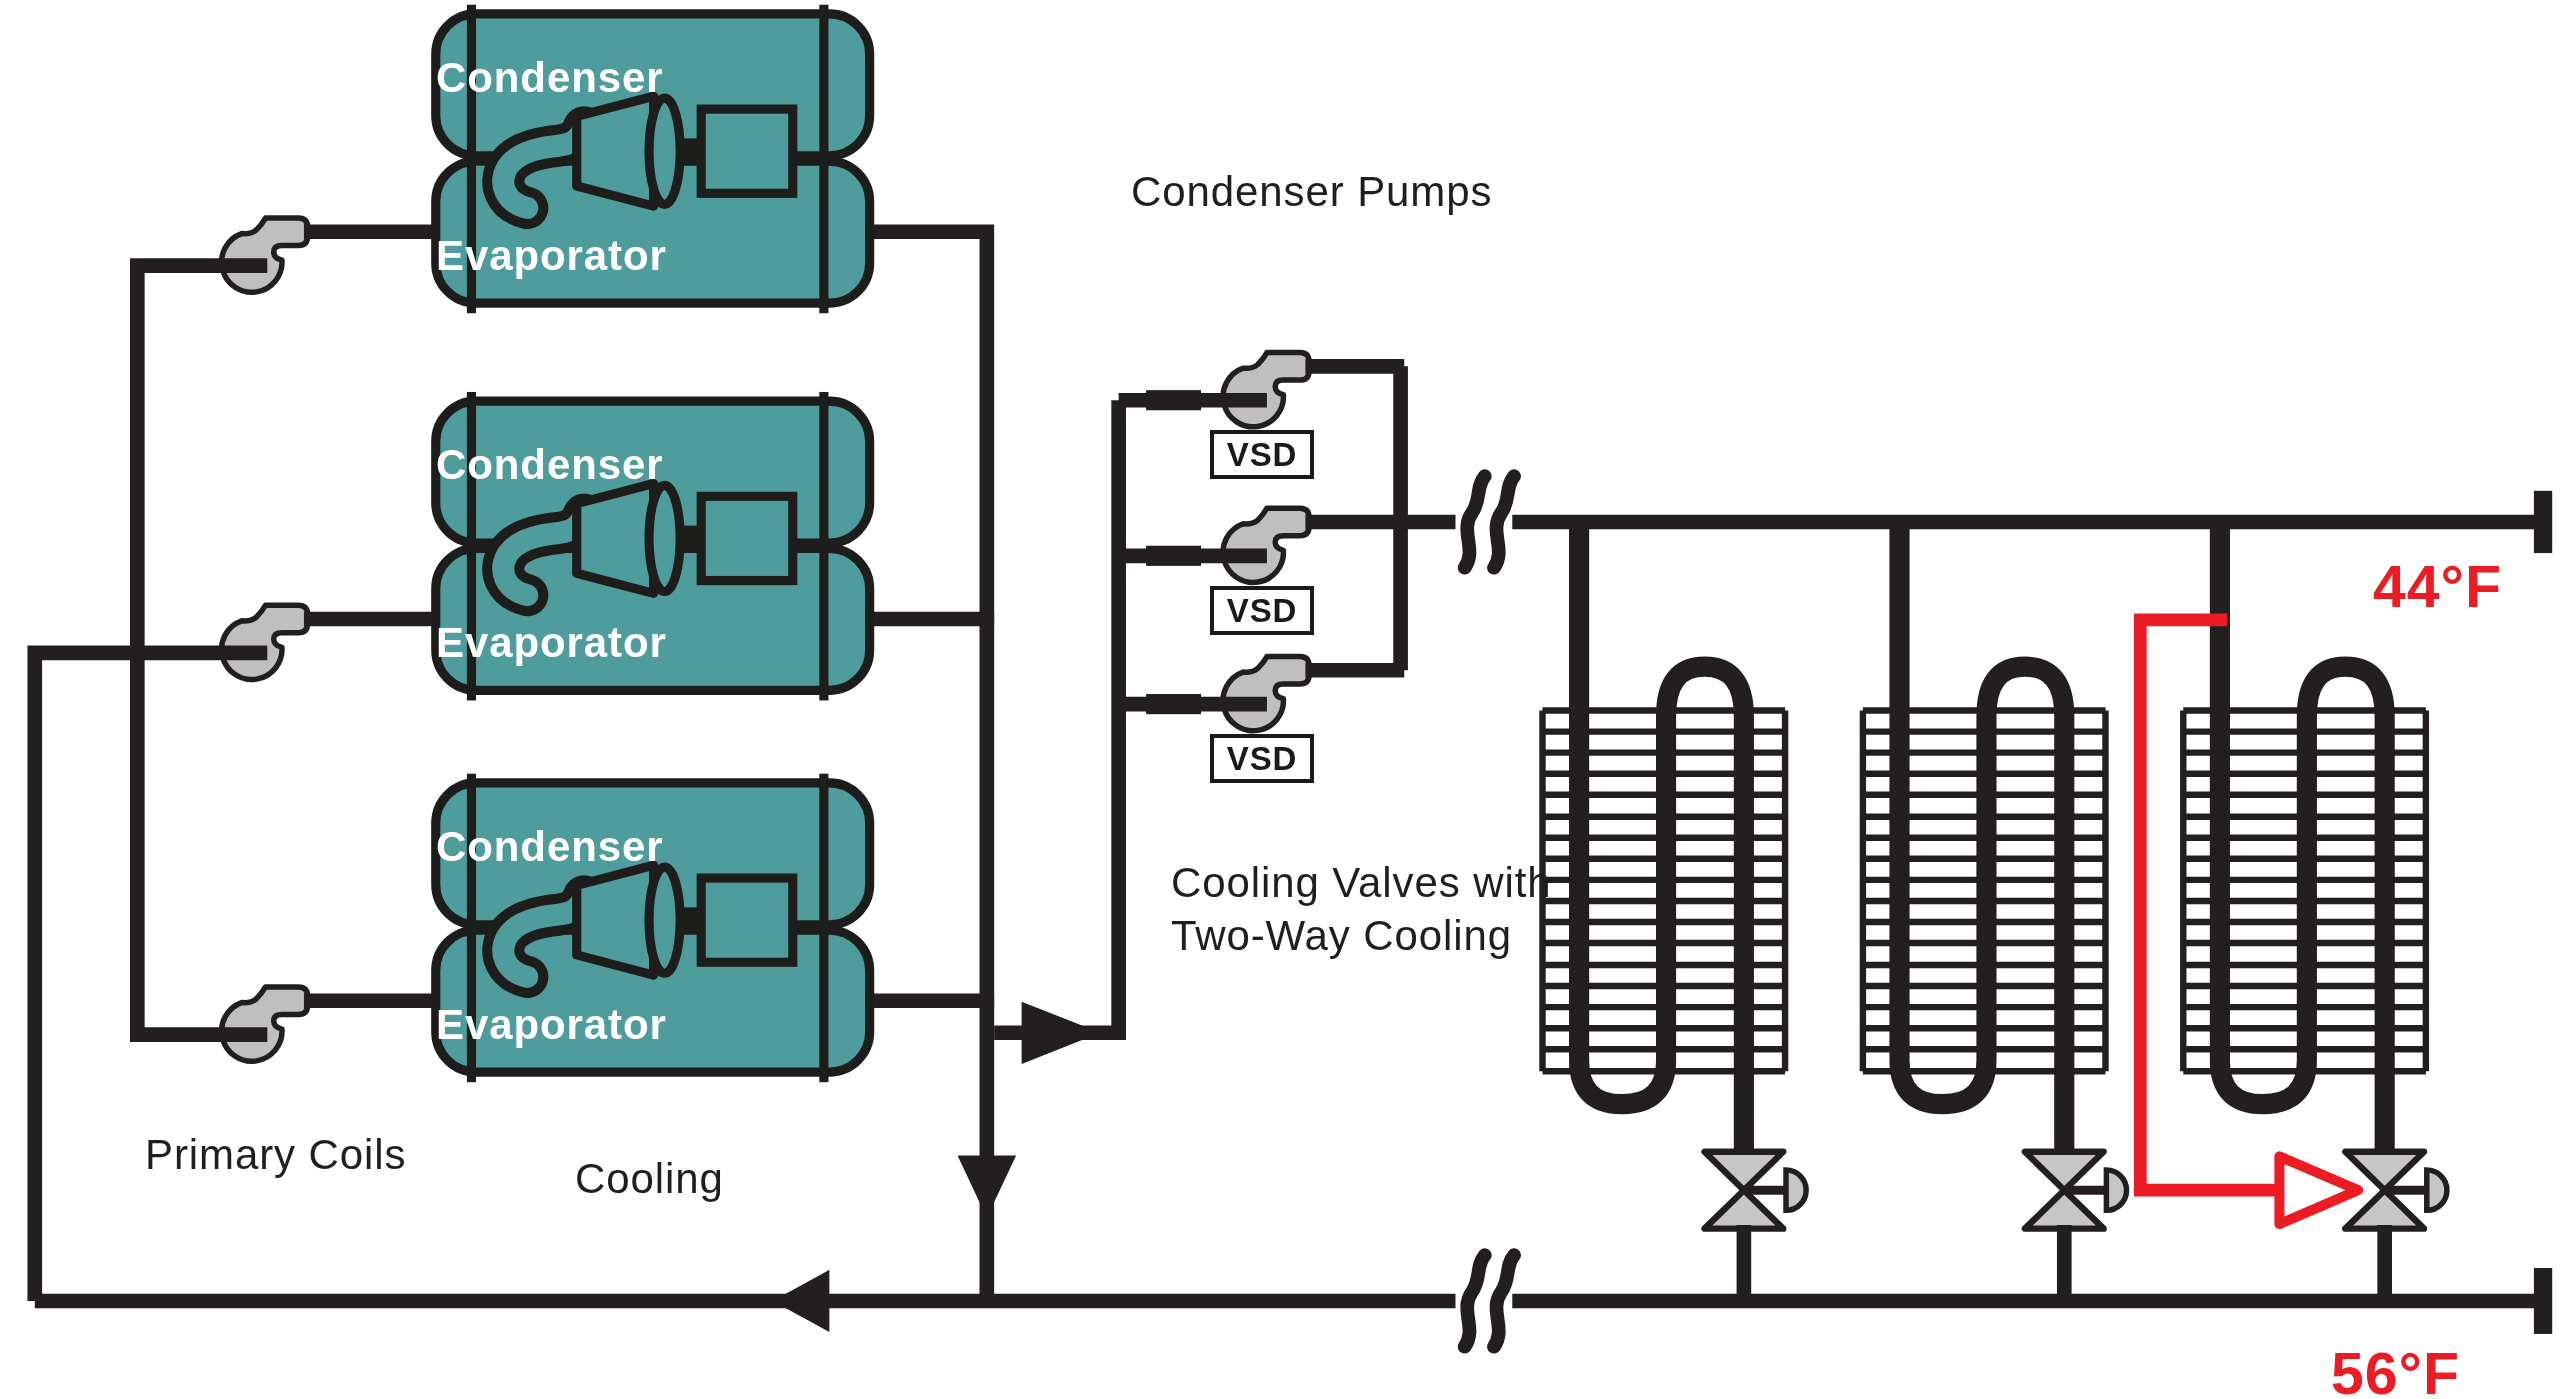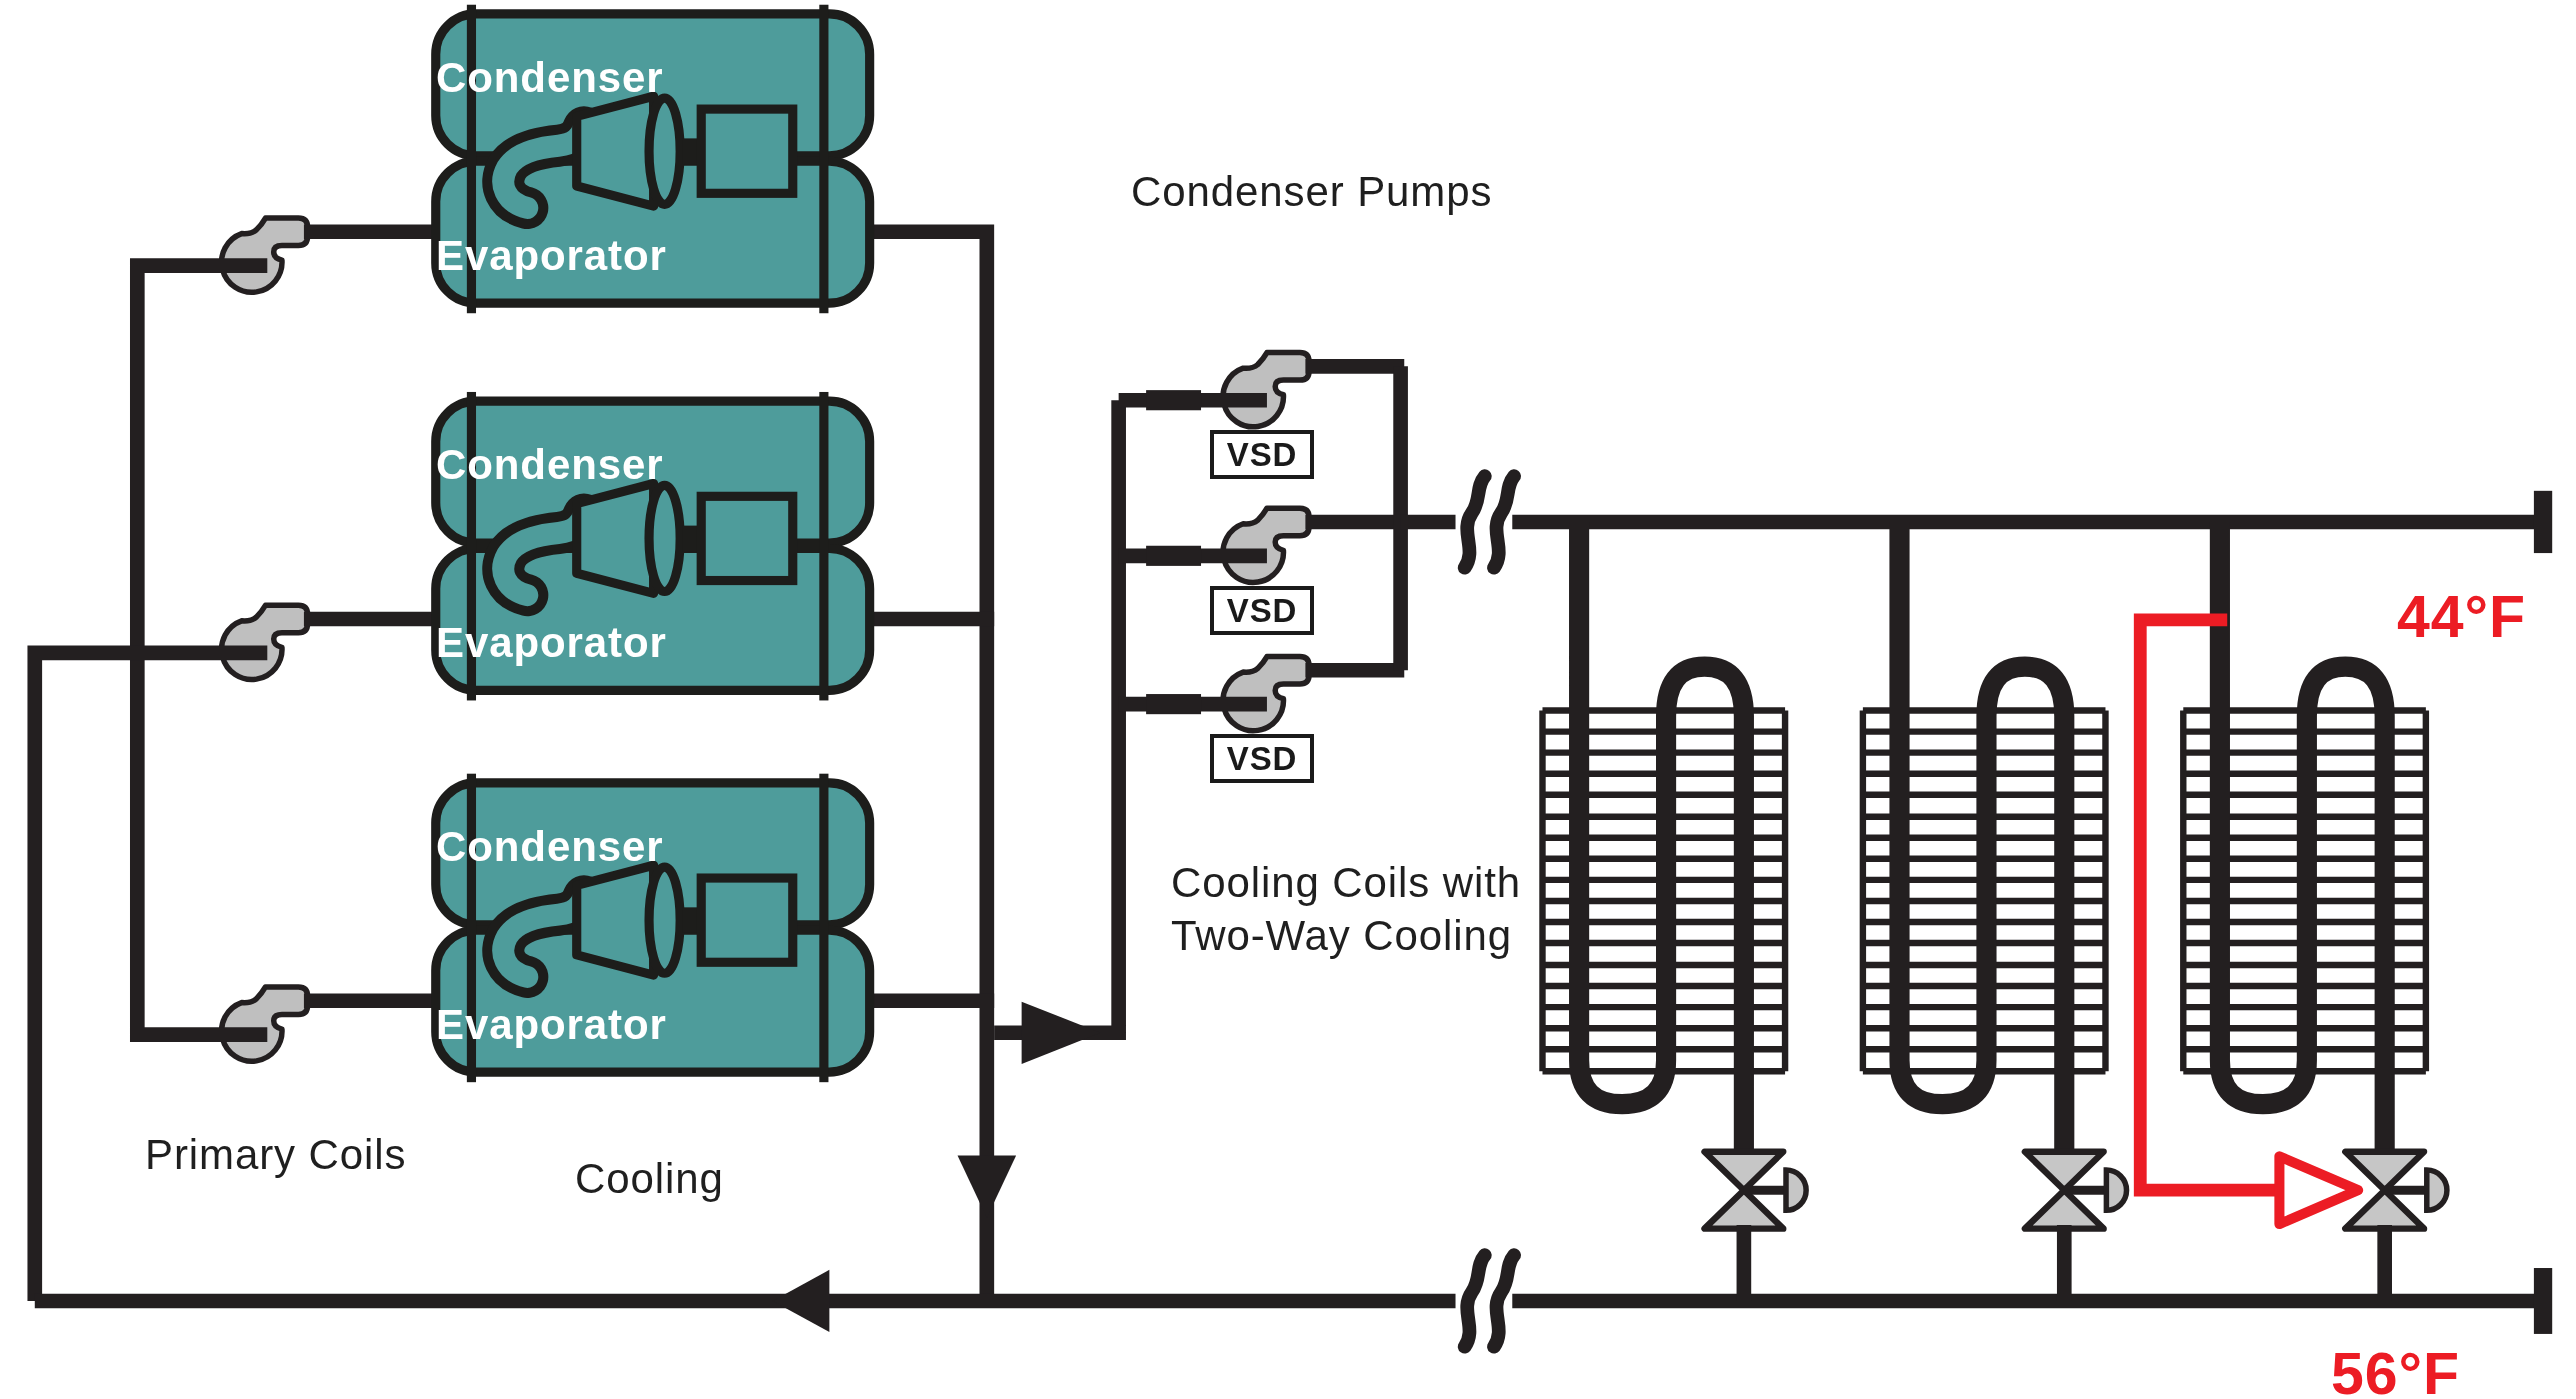--- a/index.html
+++ b/index.html
@@ -211,26 +211,26 @@
     <rect x="2768" y="536" width="20" height="68" fill="#231F20"></rect>
     <rect x="2768" y="1385" width="20" height="72" fill="#231F20"></rect>
 
     <g>
       <path d="M2433,677 H2338 V1300 H2490" fill="none" stroke="#EC1C24" stroke-width="14"></path>
       <polygon points="2490,1263 2490,1337 2576,1300" fill="#ffffff" stroke="#EC1C24" stroke-width="11" stroke-linejoin="round"></polygon>
     </g>
   </svg>
 
   <div class="lbl" style="left:1131px;top:168px;">Condenser Pumps</div>
-  <div class="lbl" style="left:1171px;top:859px;">Cooling Coils with</div>
+  <div class="lbl" style="left:1171px;top:859px;">Cooling Valves with</div>
   <div class="lbl" style="left:1171px;top:912px;">Two-Way Cooling</div>
   <div class="lbl" style="left:145px;top:1131px;">Primary Coils</div>
   <div class="lbl" style="left:575px;top:1155px;">Cooling</div>
 
-  <div class="temp" style="left:2373px;top:583px;margin-left:24px;">44°F</div>
+  <div class="temp" style="left:2373px;top:553px;">44°F</div>
   <div class="temp" style="left:2331px;top:1340px;">56°F</div>
 
   <div class="tank-lbl" style="left:436px;top:54px;">Condenser</div>
   <div class="tank-lbl" style="left:436px;top:232px;">Evaporator</div>
   <div class="tank-lbl" style="left:436px;top:441px;">Condenser</div>
   <div class="tank-lbl" style="left:436px;top:619px;">Evaporator</div>
   <div class="tank-lbl" style="left:436px;top:823px;">Condenser</div>
   <div class="tank-lbl" style="left:436px;top:1001px;">Evaporator</div>
 
   <div class="vsd" style="top:430px;">VSD</div>

